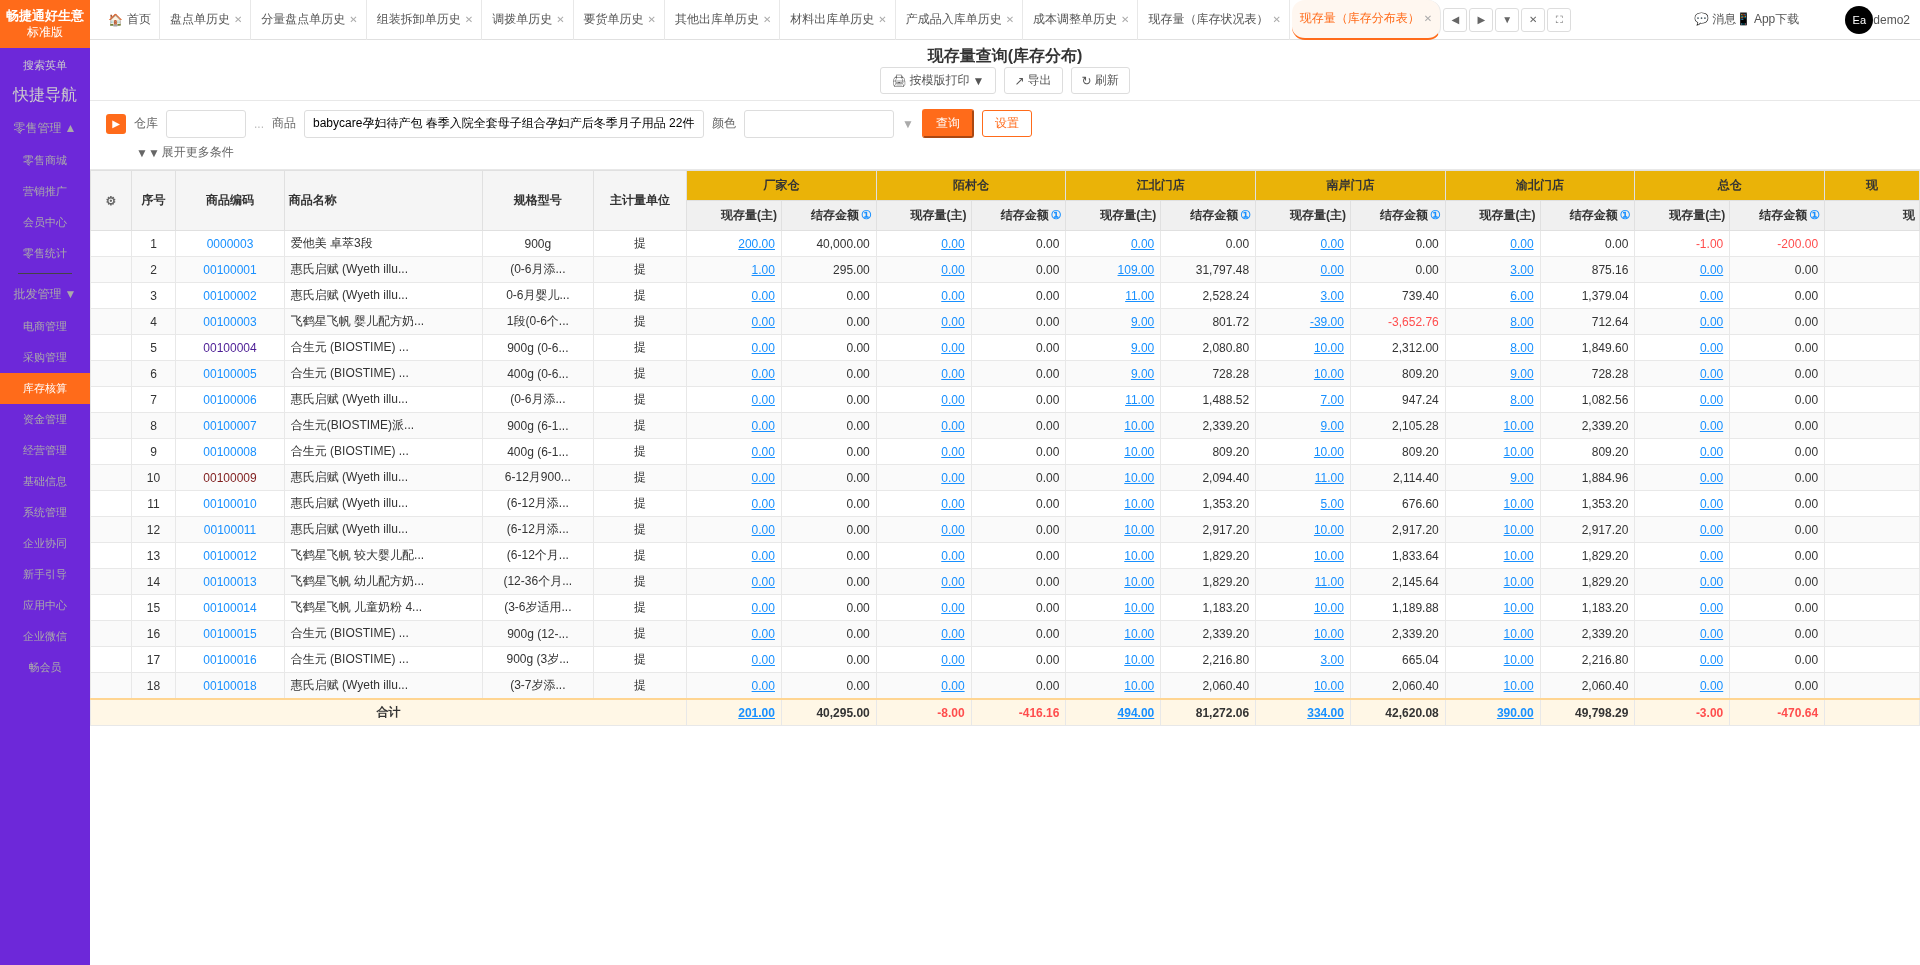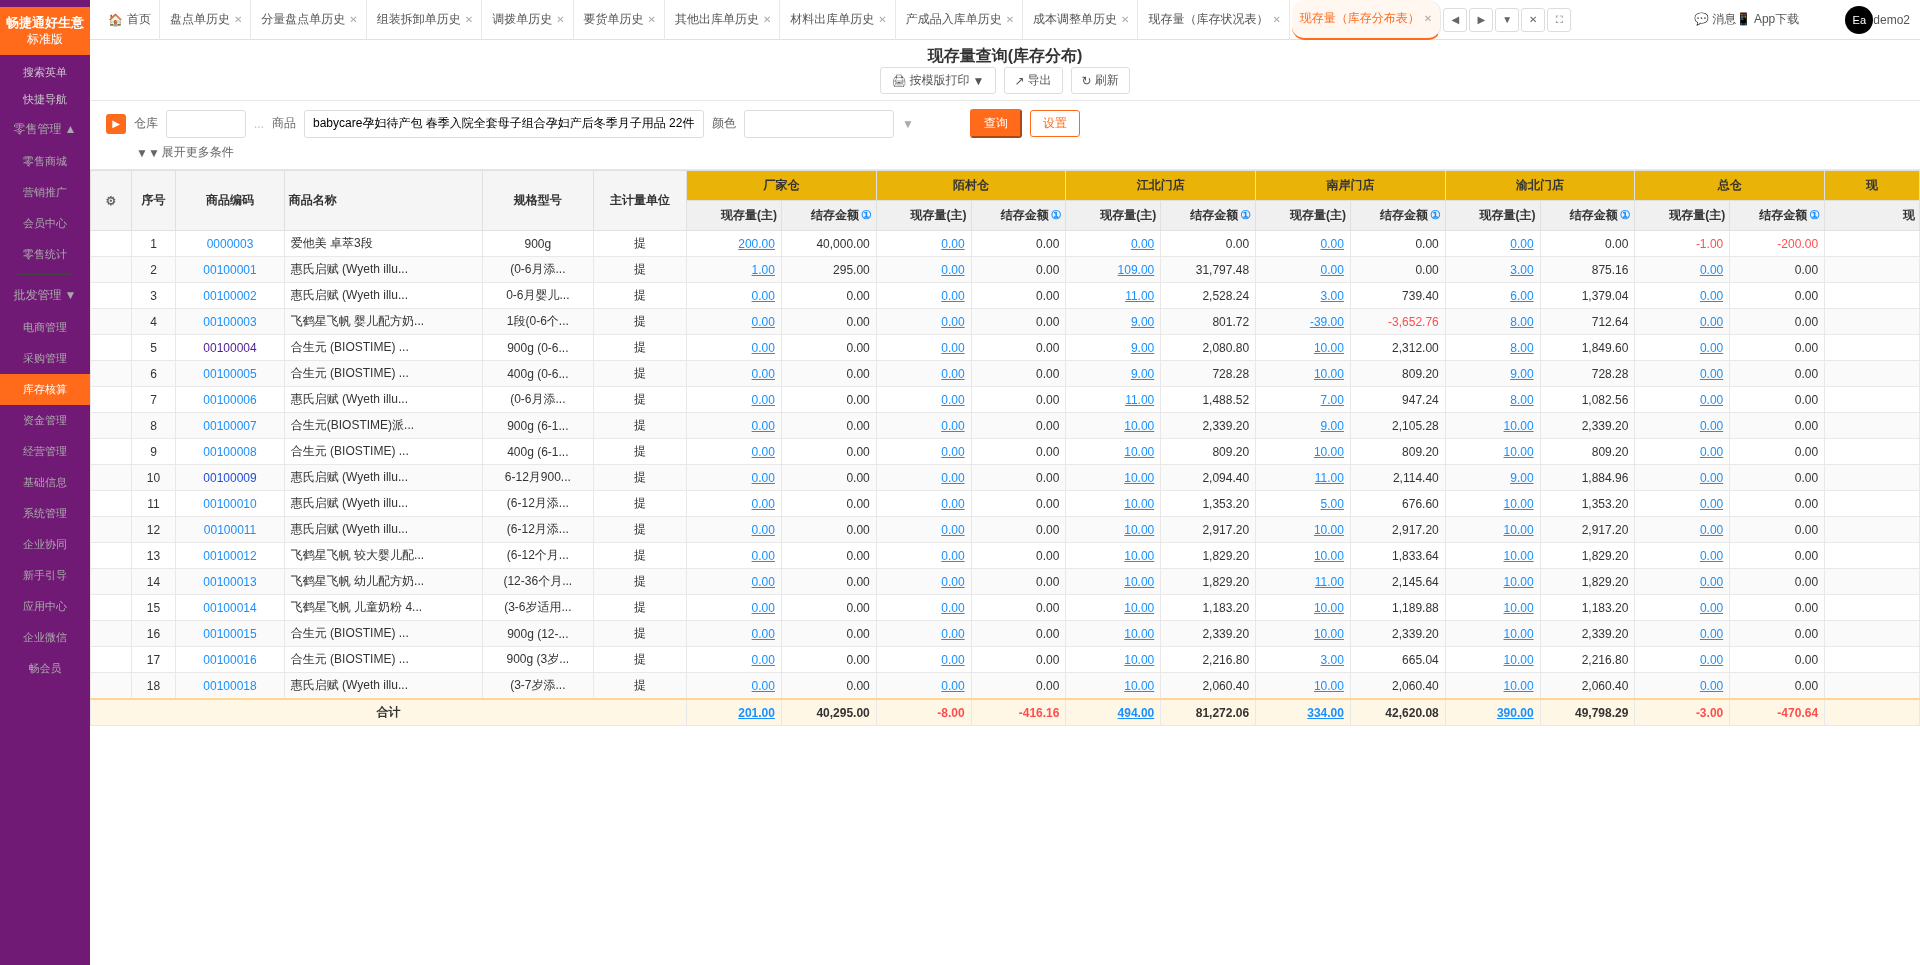--- a/index.html
+++ b/index.html
@@ -1,23 +1,23 @@
 <!DOCTYPE html>
 <html><head>
   <meta charset="utf-8">
   <style>
     * { box-sizing: border-box; margin: 0; padding: 0; font-family: 'Microsoft YaHei', Arial, sans-serif; font-size: 12px; }
     body { background: #f5f5f5; display: flex; height: 965px; overflow: hidden; }
 
     
-    .sidebar { width: 90px; background: #701a75; height: 100%; display: flex; flex-direction: column; align-items: center; padding-top: 7px; flex-shrink: 0; }
+    .sidebar { width: 90px; background: #6d28d9; height: 100%; display: flex; flex-direction: column; align-items: center; padding-top: 0; flex-shrink: 0; }
     .sidebar-logo { width: 90px; background: #ff6b1a; padding: 8px 4px; text-align: center; color: #fff; font-size: 11px; line-height: 1.3; cursor: pointer; }
     .sidebar-logo .logo-main { font-size: 13px; font-weight: bold; }
     .sidebar-search { color: #ccc; padding: 10px 0 6px; font-size: 11px; text-align: center; cursor: pointer; width: 100%; }
-    .sidebar-nav { color: #ccc; padding: 6px 0; font-size: 11px; text-align: center; cursor: pointer; width: 100%; }
+    .sidebar-nav { color: #ccc; padding: 6px 0; font-size: 16px; text-align: center; cursor: pointer; width: 100%; }
     .sidebar-item { width: 100%; text-align: center; padding: 8px 0; color: #aaa; cursor: pointer; font-size: 11px; position: relative; }
     .sidebar-item.active { color: #fff; background: #ff6b1a; }
     .sidebar-divider { width: 60%; height: 1px; background: #444; margin: 4px auto; }
 
     
     .main { flex: 1; display: flex; flex-direction: column; overflow: hidden; }
 
     
     .top-bar { background: #fff; height: 40px; display: flex; align-items: center; justify-content: space-between; padding: 0 10px; border-bottom: 1px solid #e0e0e0; flex-shrink: 0; }
     .top-bar-left { display: flex; align-items: center; gap: 2px; font-size: 12px; overflow: hidden; }
@@ -30,21 +30,21 @@
     .tab-nav-btn { width: 24px; height: 24px; border: 1px solid #ddd; background: #fff; border-radius: 3px; cursor: pointer; display: flex; align-items: center; justify-content: center; font-size: 10px; color: #666; }
 
     
     .content-area { flex: 1; overflow: hidden; display: flex; flex-direction: column; }
 
     
     .page-header { background: #fff; padding: 6px 16px; border-bottom: 1px solid #e8e8e8; display: flex; align-items: center; justify-content: space-between; flex-shrink: 0; flex-direction: column; }
     .page-title { font-size: 16px; font-weight: bold; color: #333; }
     .page-actions { display: flex; gap: 8px; align-items: center; }
     .btn-action { padding: 4px 10px; border: 1px solid #ddd; background: #fff; border-radius: 3px; cursor: pointer; color: #555; font-size: 11px; display: flex; align-items: center; gap: 3px; }
-    .btn-orange { background: #ff6b1a; color: #fff; border-color: #ff6b1a; border-radius: 3px; padding: 4px 12px; cursor: pointer; font-size: 12px; margin-left: 48px; }
+    .btn-orange { background: #ff6b1a; color: #fff; border-color: #ff6b1a; border-radius: 3px; padding: 4px 12px; cursor: pointer; font-size: 12px; }
     .btn-outline-orange { border: 1px solid #ff6b1a; color: #ff6b1a; background: #fff; border-radius: 3px; padding: 4px 12px; cursor: pointer; font-size: 12px; }
 
     
     .filter-area { background: #fff; padding: 8px 16px; border-bottom: 1px solid #e8e8e8; flex-shrink: 0; }
     .filter-row { display: flex; align-items: center; gap: 8px; flex-wrap: wrap; }
     .filter-label { color: #666; font-size: 12px; }
     .filter-input { border: 1px solid #ddd; border-radius: 3px; padding: 4px 8px; font-size: 12px; height: 28px; width: 80px; }
     .filter-input-wide { width: 400px; }
     .filter-input-medium { width: 150px; }
     .filter-dots { color: #bbb; cursor: pointer; }
@@ -444,21 +444,21 @@
     <td class="text-right">809.20</td>
     <td class="text-right text-link">10.00</td>
     <td class="text-right">809.20</td>
     <td class="text-right text-orange text-link">0.00</td>
     <td class="text-right">0.00</td>
     <td></td>
   </tr>
             <tr class="even">
     <td></td>
     <td>10</td>
-    <td style="color:#1d4ed8;cursor:pointer;">00100009</td>
+    <td style="color:#7f1d1d;cursor:pointer;">00100009</td>
     <td style="text-align:left;">惠氏启赋 (Wyeth illu...</td>
     <td>6-12月900...</td>
     <td>提</td>
     <td class="text-right text-link">0.00</td>
     <td class="text-right">0.00</td>
     <td class="text-right text-link">0.00</td>
     <td class="text-right">0.00</td>
     <td class="text-right text-link">10.00</td>
     <td class="text-right">2,094.40</td>
     <td class="text-right text-link">11.00</td>

